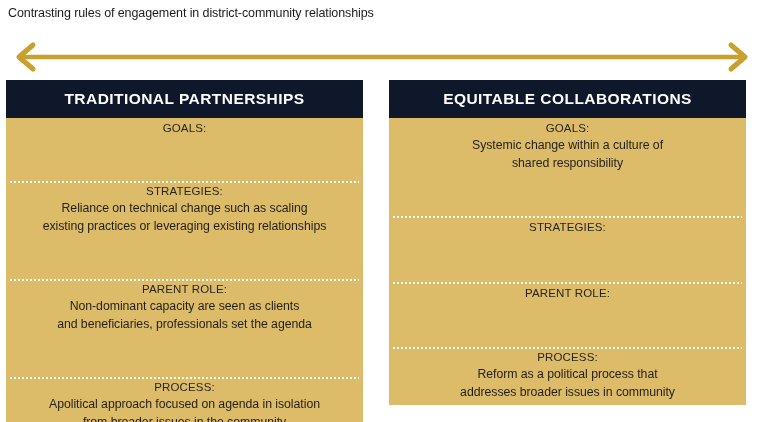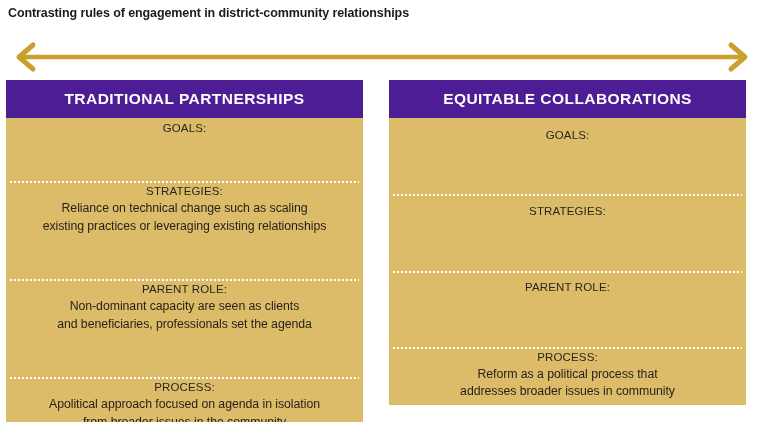--- a/index.html
+++ b/index.html
@@ -16,21 +16,21 @@
     position: relative;
   }
 
   
   .figure-title {
     position: absolute;
     left: 8px;
     top: 5px;
     width: 740px;
     font-size: 12.5px;
-    font-weight: bold;
+    font-weight: normal;
     color: #1b1b1b;
     letter-spacing: -0.1px;
     line-height: 16px;
     white-space: nowrap;
   }
 
   
   .arrow-wrap {
     position: absolute;
     left: 6px;
@@ -50,21 +50,21 @@
     display: flex;
     justify-content: space-between;
   }
   .column {
     width: 357px;
     display: flex;
     flex-direction: column;
   }
 
   .column-header {
-    background: #4c1d95;
+    background: #0f172a;
     color: #ffffff;
     font-size: 15.5px;
     font-weight: bold;
     letter-spacing: 0.45px;
     text-align: center;
     height: 38px;
     line-height: 38px;
     text-transform: uppercase;
     box-sizing: border-box;
   }
@@ -159,20 +159,22 @@
 
     </div>
   </div>
 
   <div class="column">
     <div class="column-header">EQUITABLE COLLABORATIONS</div>
     <div class="column-body">
 
       <div class="row">
         <div class="row-label">GOALS:</div>
+        <div class="row-text">Systemic change within a culture of
+shared responsibility</div>
       </div>
 
       <div class="row">
         <div class="row-label">STRATEGIES:</div>
       </div>
 
       <div class="row">
         <div class="row-label">PARENT ROLE:</div>
       </div>
 

